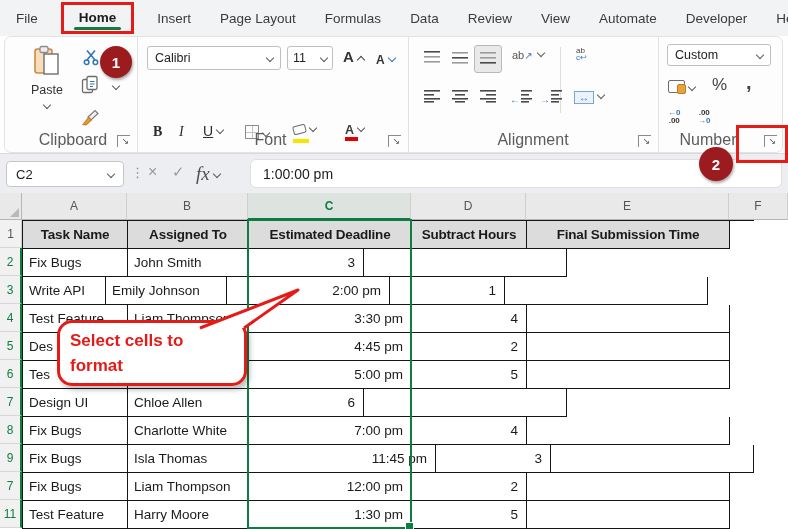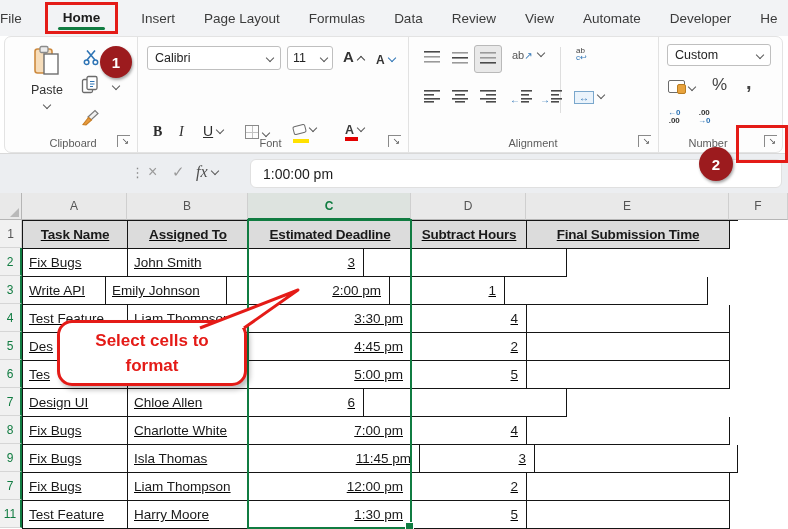--- a/index.html
+++ b/index.html
@@ -1,33 +1,33 @@
 <!DOCTYPE html>
 <html><head>
 <meta charset="utf-8">
 <style>
   html,body{margin:0;padding:0;background:#fff;}
   #app{position:relative;width:788px;height:529px;overflow:hidden;
        font-family:"Liberation Sans",sans-serif;background:#fff;}
 
   
   .tabbar{position:absolute;left:0;top:0;width:788px;height:36px;background:#f2f3f5;
-          display:flex;align-items:center;gap:29px;box-sizing:border-box;}
+          display:flex;align-items:center;gap:29px;padding-left:16px;box-sizing:border-box;}
   .tab{font-size:13.5px;color:#3b3b3b;white-space:nowrap;cursor:default;}
   .tab-active-wrap{position:relative;border:3px solid #e41b17;padding:3px 15px 5px 15px;margin:0 -6px;
                    background:transparent;text-align:center;}
   .tab-active-wrap .tab{font-weight:700;color:#1d1d1d;}
   .tab-underline{position:absolute;left:10px;right:10px;bottom:1px;height:3px;background:#107C41;border-radius:2px;}
 
   
   .ribbon{position:absolute;left:4px;top:36px;width:779px;height:117px;background:#fdfdfd;
           border:1px solid #e3e3e3;border-radius:7px;box-sizing:border-box;}
   .rgroup{position:absolute;top:0;height:100%;}
   .rgroup.sep{border-right:1px solid #e2e2e2;}
-  .glabel{position:absolute;bottom:3px;left:0;width:100%;text-align:center;font-size:11px;color:#5c5c5c;}
+  .glabel{position:absolute;bottom:3px;left:0;width:100%;text-align:center;font-size:16px;color:#5c5c5c;}
   .launcher{position:absolute;right:7px;bottom:5px;width:13px;height:12px;border-top:1.2px solid #8a8a8a;
             border-left:1.2px solid #8a8a8a;font-size:9px;color:#555;line-height:11px;text-align:right;
             box-sizing:border-box;padding-right:1px;}
   .chev{display:inline-block;width:5px;height:5px;border-right:1.4px solid #5a5a5a;border-bottom:1.4px solid #5a5a5a;
         transform:rotate(45deg);margin-left:4px;vertical-align:3px;}
   .chev.up{transform:rotate(-135deg);vertical-align:-1px;}
   .combo{position:absolute;background:#fff;border:1px solid #bfbfbf;border-radius:3px;font-size:12.5px;color:#222;
          display:flex;align-items:center;justify-content:space-between;padding:0 7px;box-sizing:border-box;height:24px;}
 
   
@@ -82,46 +82,46 @@
   .decim .bluea{color:#2e74b5;}
   .pct{font-size:17px;color:#444;}
   .comma{font-size:20px;font-weight:700;color:#444;}
 
   
   .badge{position:absolute;background:#9c1b1e;color:#fff;border-radius:50%;display:flex;align-items:center;justify-content:center;
          font-size:15px;font-weight:700;box-shadow:1px 2px 3px rgba(0,0,0,.35);z-index:60;}
   .redbox{position:absolute;border:3px solid #e41b17;z-index:55;}
   .callout-body{position:absolute;left:57px;top:320px;width:190px;height:66px;background:#fff;border:3px solid #e41b17;
       border-radius:15px;z-index:40;box-shadow:3px 4px 5px rgba(0,0,0,.25);display:flex;align-items:center;justify-content:center;
-      text-align:center;font-size:17px;font-weight:700;color:#e41b17;line-height:1.5;padding:0 10px;box-sizing:border-box;}
+      font-size:17px;font-weight:700;color:#e41b17;line-height:1.5;padding:0 10px;box-sizing:border-box;}
   .callout-tail{position:absolute;left:190px;top:282px;z-index:41;}
 
   
   .fbar{position:absolute;left:0;top:153px;width:788px;height:40px;background:#eceef1;border-top:1px solid #d9d9d9;box-sizing:border-box;}
   .namebox{position:absolute;left:6px;top:7px;width:118px;height:26px;background:#fff;border:1px solid #c6c6c6;border-radius:4px;
            display:flex;align-items:center;justify-content:space-between;padding:0 9px;font-size:13px;color:#222;box-sizing:border-box;}
   .fb-dots{position:absolute;left:131px;top:11px;color:#8b8b8b;font-size:13px;}
   .fb-x{position:absolute;left:148px;top:9px;color:#9a9a9a;font-size:16px;}
   .fb-ck{position:absolute;left:172px;top:9px;color:#9a9a9a;font-size:15px;}
-  .fb-fx{position:absolute;left:196px;top:9px;color:#4e4e4e;font-size:16px;font-family:"Liberation Serif",serif;}
+  .fb-fx{position:absolute;left:196px;top:9px;color:#4e4e4e;font-size:19px;font-family:"Liberation Serif",serif;}
   .fb-input{position:absolute;left:250px;top:5px;width:532px;height:29px;background:#fff;border:1px solid #e0e0e0;border-radius:6px;
             display:flex;align-items:center;padding:0 12px;font-size:14px;color:#1c1c1c;box-sizing:border-box;}
 
   
   .grid{position:absolute;left:0;top:193px;width:788px;height:336px;background:#fff;}
   .corner{position:absolute;left:0;top:0;width:22px;height:27px;background:#e9e9e9;border-right:1px solid #b5b5b5;border-bottom:1px solid #b5b5b5;box-sizing:border-box;}
   .corner:after{content:"";position:absolute;right:2px;bottom:2px;border-left:9px solid transparent;border-bottom:9px solid #b9b9b9;}
   .colhead{position:absolute;top:0;height:27px;background:#e9e9e9;border-right:1px solid #cfcfcf;border-bottom:1px solid #b5b5b5;
            box-sizing:border-box;display:flex;align-items:center;justify-content:center;font-size:12px;color:#555;}
   .colhead.selcol{background:#dde3df;color:#107C41;border-bottom:2px solid #107C41;font-weight:600;}
   .rowhead{position:absolute;left:0;width:22px;background:#f1f1f1;border-right:1px solid #cfcfcf;border-bottom:1px solid #d6d6d6;
            box-sizing:border-box;display:flex;align-items:center;justify-content:center;font-size:12px;color:#555;}
   .rowhead.selrow{border-right:2px solid #107C41;color:#107C41;}
   .tablewrap{position:absolute;left:22px;top:27px;border-top:1px solid #151515;border-left:1px solid #151515;}
-  .trow{display:flex;text-decoration:underline;}
+  .trow{display:flex;}
   .tcell{height:28px;box-sizing:border-box;border-right:1px solid #151515;border-bottom:1px solid #151515;
          font-size:13.5px;color:#1a1a1a;display:flex;align-items:center;overflow:hidden;white-space:nowrap;background:#fff;}
   .tcell.hdr{background:#dcdcdc;font-weight:700;justify-content:center;letter-spacing:-0.2px;}
   .tcell.left{padding-left:6px;}
   .tcell.right{justify-content:flex-end;padding-right:8px;}
   .sel-overlay{position:absolute;left:247px;top:26px;width:165px;height:310px;border:2px solid #107C41;box-sizing:border-box;
                pointer-events:none;z-index:20;}
   .fillhandle{position:absolute;right:-4px;bottom:-4px;width:7px;height:7px;background:#107C41;border:1px solid #fff;}
 </style>
 </head>
@@ -260,20 +260,24 @@
       <div class="abtn decim" style="left:40px;top:72px;">
         <div>.00</div>
         <div><span class="bluea">→0</span></div>
       </div>
       <div class="glabel" style="width:100px;">Number</div>
       <div class="launcher">↘</div>
     </div>
   </div>
 
   <div class="fbar">
+    <div class="namebox">
+      <span>C2</span>
+      <span class="chev"></span>
+    </div>
     <span class="fb-dots">⋮</span>
     <span class="fb-x">×</span>
     <span class="fb-ck">✓</span>
     <span class="fb-fx"><i>fx</i><span class="chev"></span></span>
     <div class="fb-input">
         <span>1:00:00 pm</span>
       </div>
   </div>
 
   <div class="grid">
@@ -350,21 +354,21 @@
         <div class="trow">
           <div class="tcell left" style="width: 105px;">Fix Bugs</div>
           <div class="tcell left" style="width: 121px;">Charlotte White</div>
           <div class="tcell right" style="width: 163px;">7:00 pm</div>
           <div class="tcell right" style="width: 115px;">4</div>
           <div class="tcell right" style="width: 203px;"></div>
         </div>
         <div class="trow">
           <div class="tcell left" style="width: 105px;">Fix Bugs</div>
           <div class="tcell left" style="width: 121px;">Isla Thomas</div>
-          <div class="tcell right" style="width: 171px;">11:45 pm</div>
+          <div class="tcell right" style="width: 187px;">11:45 pm</div>
           <div class="tcell right" style="width: 115px;">3</div>
           <div class="tcell right" style="width: 203px;"></div>
         </div>
         <div class="trow">
           <div class="tcell left" style="width: 105px;">Fix Bugs</div>
           <div class="tcell left" style="width: 121px;">Liam Thompson</div>
           <div class="tcell right" style="width: 163px;">12:00 pm</div>
           <div class="tcell right" style="width: 115px;">2</div>
           <div class="tcell right" style="width: 203px;"></div>
         </div>

